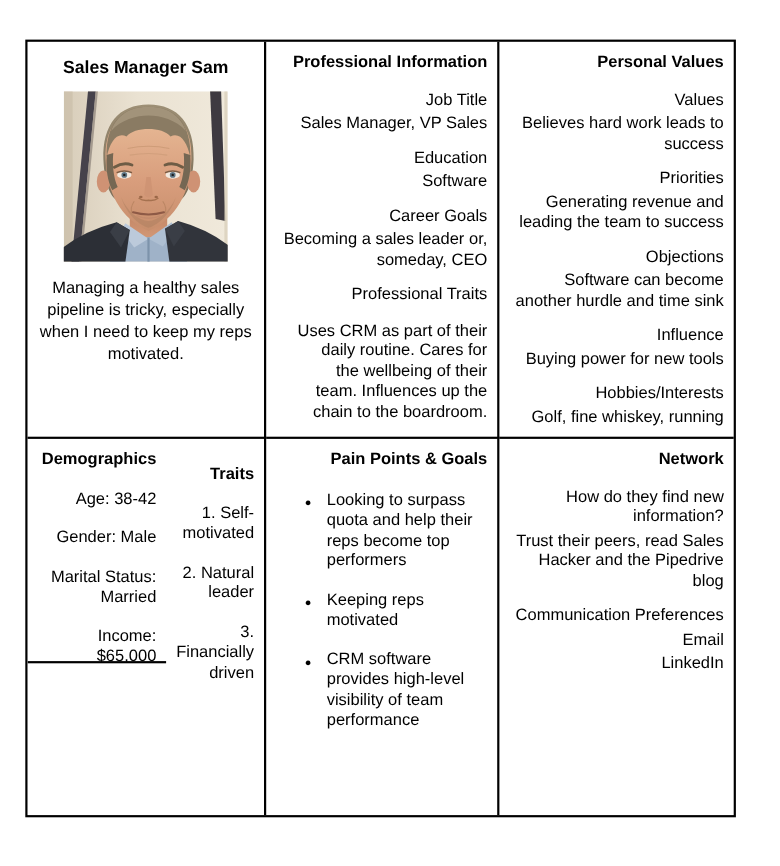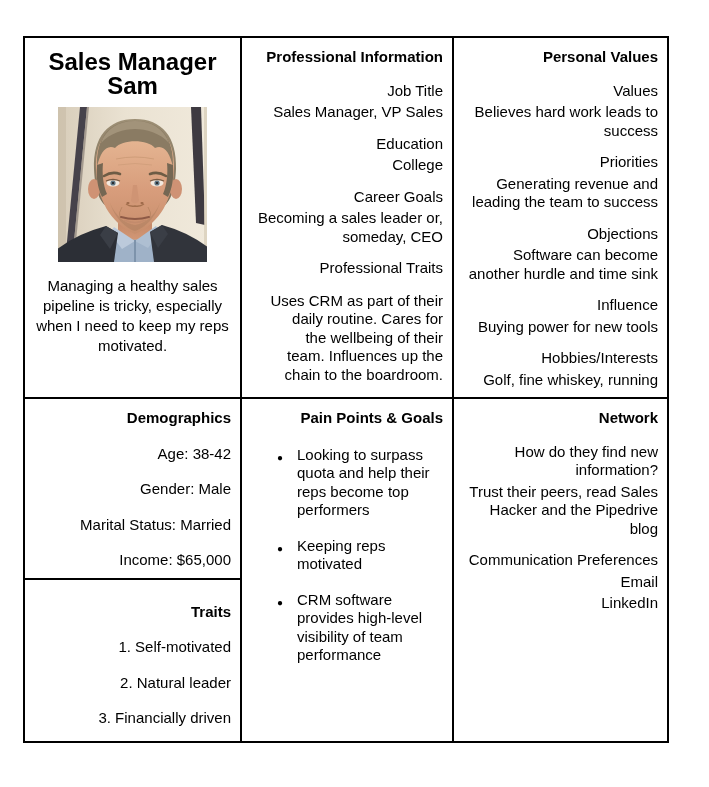--- a/index.html
+++ b/index.html
@@ -29,27 +29,27 @@
   .no-b { border-bottom: none; }
   p { margin: 0; text-align: right; }
   .cell-title { font-weight: bold; margin-top: 2px; }
   .lbl { font-weight: normal; margin-top: 13px; }
   .lbl.first { margin-top: 15px; }
   .txt { margin-top: 3px; }
   .txt.gap { margin-top: 14px; margin-left: 17px; }
 
   
   .profile { text-align: center; }
-  .persona-name { font-size: 24px; line-height: 24px; font-weight: bold; margin-top: 4px; }
+  .persona-name { font-size: 16px; line-height: 24px; font-weight: bold; margin-top: 4px; }
   .photo { width: 149px; height: 155px; margin: 9px auto 0; }
   .photo svg { display: block; }
   .quote { margin: 14px auto 0; line-height: 20px; max-width: 200px; }
 
   
-  .demo-cell { padding: 0; display: flex; flex-direction: column; }
+  .demo-cell { padding: 0; display: flex; }
   .demo-upper { height: 204px; border-bottom: 2px solid #000; padding: 8px 9px; }
   .demo-lower { flex: 1; padding: 21px 9px; }
   .demo-item { margin-top: 17px; }
 
   
   .bullets { list-style: none; margin: 18px 0 0; padding: 0 0 0 46px; }
   .bullets li { position: relative; margin-top: 17px; }
   .bullets li:first-child { margin-top: 0; }
   .bullets li::before {
     content: "\25CF";
@@ -148,21 +148,21 @@
       </svg>
     </div>
     <div class="quote">Managing a healthy sales pipeline is tricky, especially when I need to keep my reps motivated.</div>
   </div>
 
   <div class="cell">
     <p class="cell-title">Professional Information</p>
     <p class="lbl first">Job Title</p>
     <p class="txt">Sales Manager, VP Sales</p>
     <p class="lbl">Education</p>
-    <p class="txt">College</p>
+    <p class="txt">Software</p>
     <p class="lbl">Career Goals</p>
     <p class="txt">Becoming a sales leader or, someday, CEO</p>
     <p class="lbl">Professional Traits</p>
     <p class="txt gap">Uses CRM as part of their daily routine. Cares for the wellbeing of their team. Influences up the chain to the boardroom.</p>
   </div>
 
   <div class="cell no-r">
     <p class="cell-title">Personal Values</p>
     <p class="lbl first">Values</p>
     <p class="txt">Believes hard work leads to success</p>

